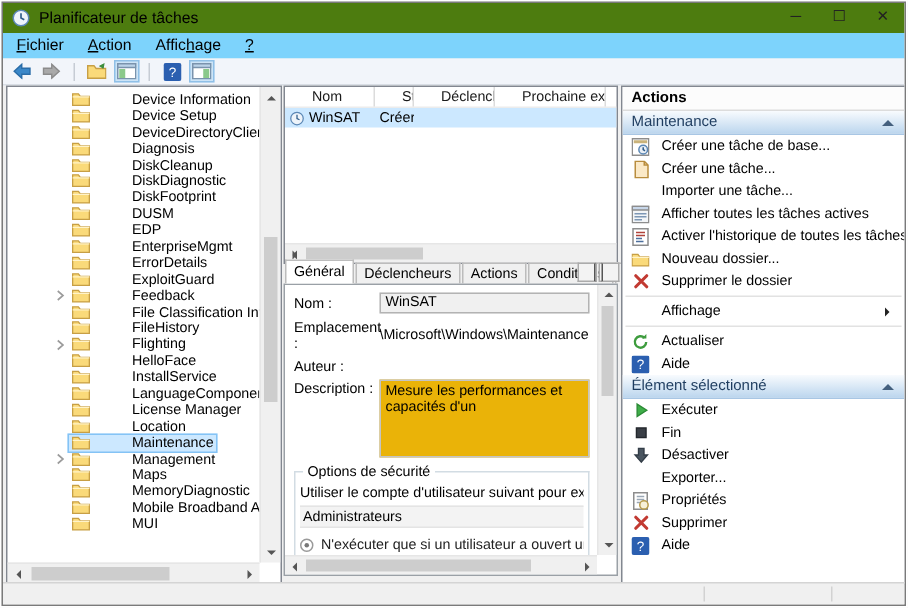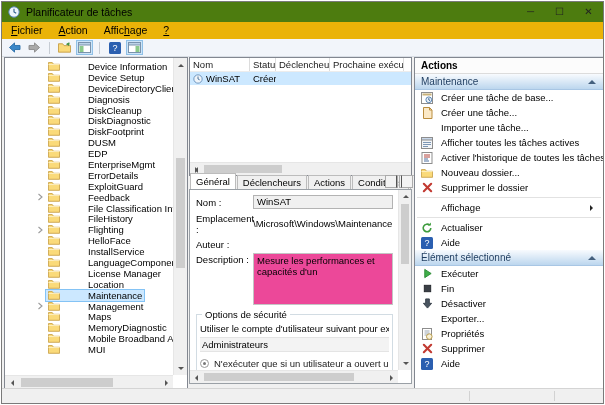--- a/index.html
+++ b/index.html
@@ -11,21 +11,21 @@
     overflow:hidden;
     --selection:#cce8ff;--selection-border:#84c3f5;
   }
   
   .titlebar{height:20px;background:#4d7c0f;display:flex;align-items:center;padding-left:6px;}
   .app-icon{width:12px;height:12px;display:flex;flex:none;}
   .title-text{font-size:10.5px;margin-left:6px;flex:1;white-space:nowrap;}
   .win-controls{display:flex;height:100%;flex:none;}
   .win-btn{width:29px;text-align:center;line-height:19px;font-size:10px;color:#222;}
   
-  .menubar{height:17px;background:#eab308;display:flex;align-items:center;font-size:10.5px;padding-left:1px;}
+  .menubar{height:17px;background:#7dd3fc;display:flex;align-items:center;font-size:10.5px;padding-left:1px;}
   .menu-item{padding:1px 8px 2px 8px;}
   
   .toolbar{height:18px;background:#f2f5fa;border-bottom:1px solid #d9dee5;display:flex;align-items:center;padding-left:4px;gap:3px;}
   .tool-btn{width:17px;height:15px;display:flex;align-items:center;justify-content:center;border:1px solid transparent;}
   .tool-btn.toggled{background:#cde4f7;border-color:#8fc0e7;}
   .toolbar-sep{width:1px;height:12px;background:#c6ccd4;margin:0 3px;}
   
   .content{position:absolute;top:55px;left:0;right:0;bottom:15px;}
   .panel{background:#fff;border:1px solid #828790;position:absolute;overflow:hidden;}
   
@@ -45,41 +45,41 @@
   .vthumb{position:absolute;left:2px;right:2px;background:#cdcdcd;}
   .hthumb{position:absolute;top:2px;bottom:2px;background:#cdcdcd;}
   .arr{width:0;height:0;border:3px solid transparent;}
   .arr.u{border-bottom-color:#555;margin-top:-3px;}
   .arr.d{border-top-color:#555;margin-bottom:-3px;}
   .arr.l{border-right-color:#555;margin-left:-3px;}
   .arr.r{border-left-color:#555;margin-right:-3px;}
   
   .center-list{left:187px;top:0;width:223px;height:119px;}
   .list-header{height:14px;display:flex;font-size:9.5px;color:#1a1a1a;border-bottom:1px solid #ececec;}
-  .hcell{padding:1px 3px 0 3px;border-right:1px solid #dcdcdc;white-space:nowrap;overflow:hidden;flex:none;}
+  .hcell{padding:1px 3px 0 18px;border-right:1px solid #dcdcdc;white-space:nowrap;overflow:hidden;flex:none;}
   .hcell.filler{flex:1;border-right:none;}
   .list-row{height:13px;background:var(--selection);display:flex;align-items:center;font-size:9.5px;white-space:nowrap;}
   .lcell{padding:0 3px;flex:none;overflow:hidden;display:flex;align-items:center;gap:3px;}
   .list-hscroll{position:absolute;left:0;right:0;bottom:0;height:13px;background:#f0f0f0;border-top:1px solid #e6e6e6;}
   
   .detail-panel{position:absolute;left:187px;top:116px;width:223px;height:211px;}
   .tab-bar{height:16px;display:flex;align-items:flex-end;position:relative;padding-left:1px;}
   .tab{font-size:9.5px;height:14px;line-height:12px;padding:1px 5px;background:#f0f0f0;border:1px solid #bcbcbc;border-bottom:none;margin-right:1px;white-space:nowrap;overflow:hidden;flex:none;}
   .tab.active{background:#fff;height:16px;line-height:14px;z-index:3;}
   .tab.clipped{width:44px;}
   .tab-scroll{position:absolute;right:1px;bottom:1px;display:flex;gap:1px;z-index:4;}
   .tab-scroll span{width:12px;height:13px;background:#f3f3f3;border:1px solid #ababab;display:flex;align-items:center;justify-content:center;}
   .tab-page{position:absolute;left:0;right:0;top:16px;bottom:0;background:#fff;border:1px solid #9aa0a6;overflow:hidden;}
   .form-view{position:absolute;left:0;top:0;right:13px;bottom:13px;overflow:hidden;padding:5px 5px 0 6px;font-size:9.5px;}
   .form-row{display:flex;margin-bottom:3px;align-items:center;}
   .form-row.top{align-items:flex-start;}
   .form-label{width:57px;flex:none;padding-top:1px;}
   .plain-value{flex:1;white-space:nowrap;overflow:hidden;}
   .input-ro{flex:1;height:14px;line-height:12px;background:#f0f0f0;border:1px solid #b3b3b3;padding:0 3px;white-space:nowrap;overflow:hidden;}
-  .desc-box{flex:1;height:52px;background:#ec4899;border:1px solid #c4c4c4;padding:1px 3px;overflow:hidden;}
+  .desc-box{flex:1;height:52px;background:#eab308;border:1px solid #c4c4c4;padding:1px 3px;overflow:hidden;}
   .groupbox{border:1px solid #d2dce3;border-bottom:none;margin-top:9px;position:relative;padding:7px 3px 0 3px;height:84px;}
   .groupbox-label{position:absolute;top:-6px;left:5px;background:#fff;padding:0 3px;}
   .sec-text{white-space:nowrap;overflow:hidden;margin-top:1px;}
   .account-strip{margin-top:3px;background:#f3f3f3;border-top:1px solid #e4e4e4;border-bottom:1px solid #e4e4e4;padding:1px 2px;}
   .radio-row{display:flex;align-items:center;margin-top:6px;gap:5px;white-space:nowrap;overflow:hidden;color:#222;}
   .radio{width:9px;height:9px;border:1px solid #9a9a9a;border-radius:50%;background:#fff;flex:none;position:relative;}
   .radio.selected::after{content:"";position:absolute;left:2px;top:2px;width:3px;height:3px;border-radius:50%;background:#787878;}
   .form-vscroll{position:absolute;right:0;top:0;bottom:13px;width:13px;background:#f0f0f0;border-left:1px solid #e6e6e6;}
   .form-hscroll{position:absolute;left:0;right:13px;bottom:0;height:13px;background:#f0f0f0;border-top:1px solid #e6e6e6;}
   .form-vscroll .sb-btn,.form-hscroll .sb-btn{width:13px;height:13px;}

